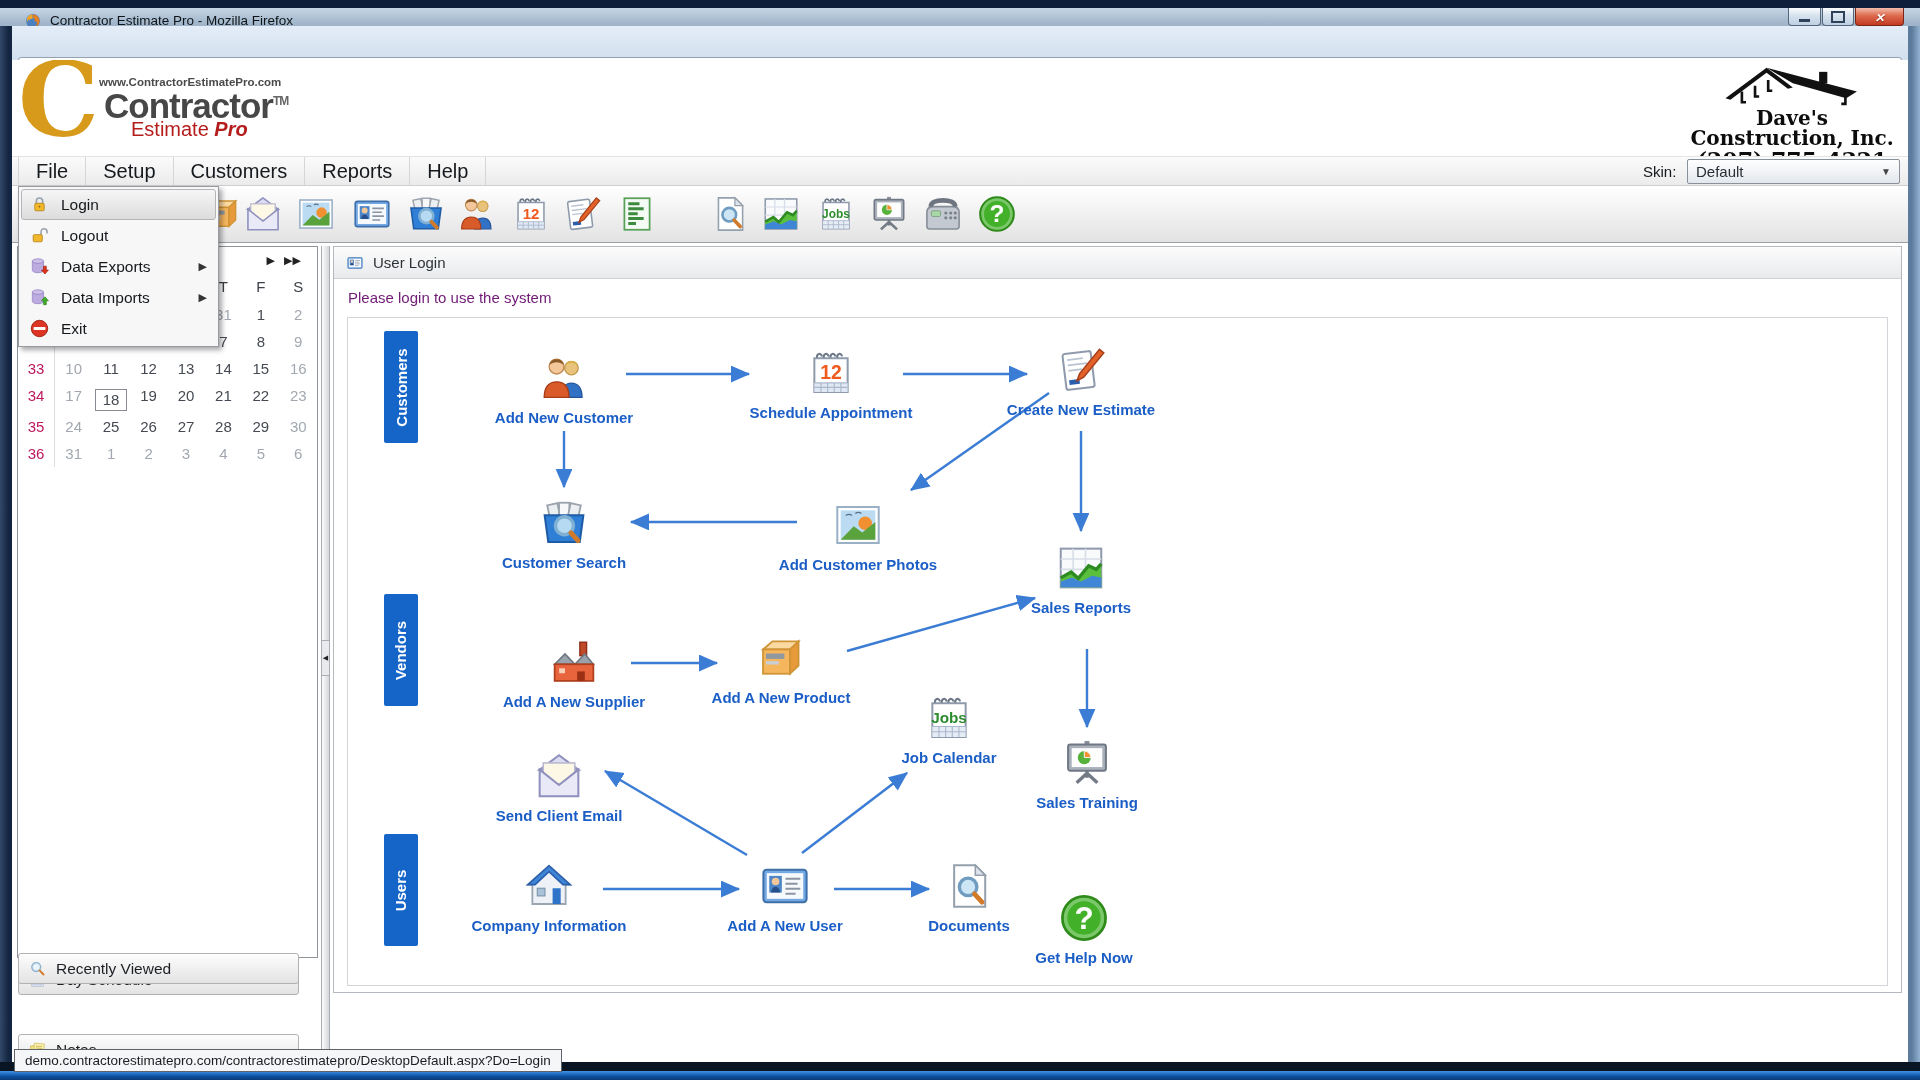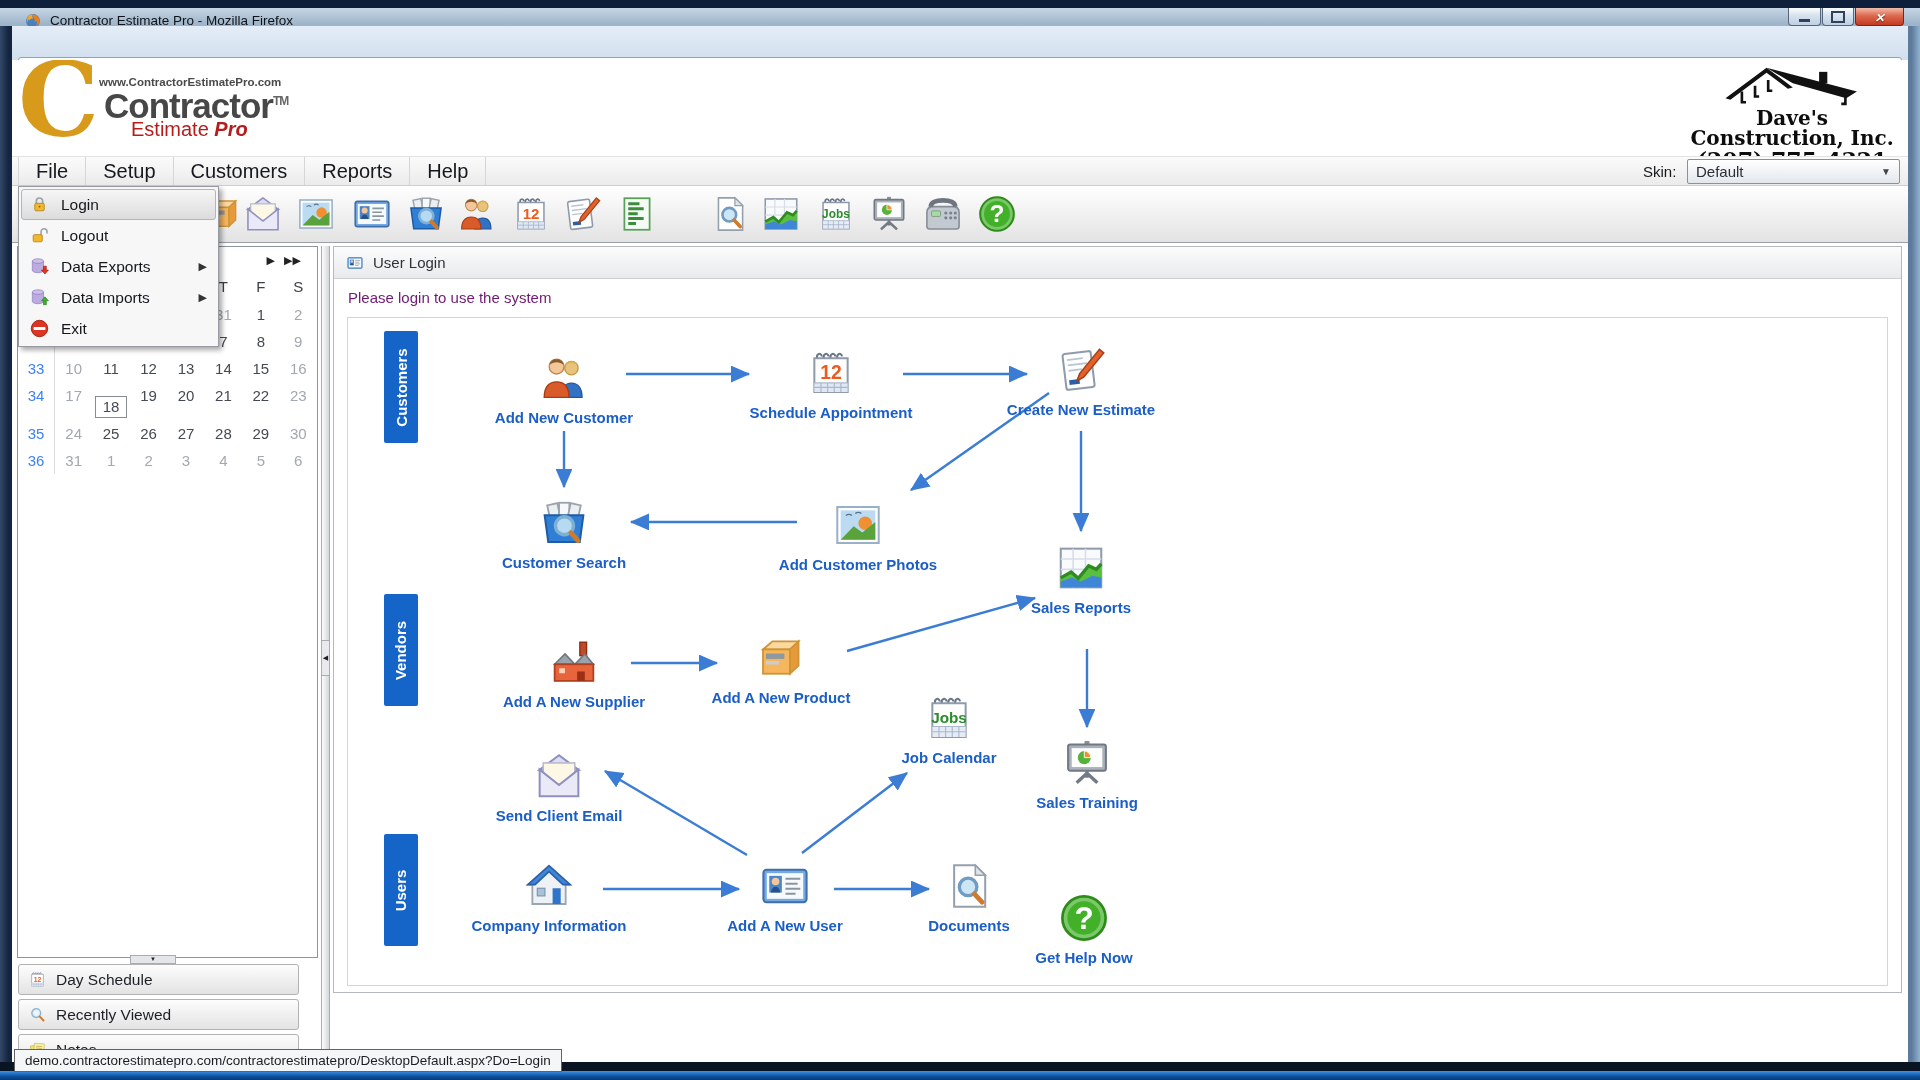--- a/index.html
+++ b/index.html
@@ -71,24 +71,24 @@
   .fmicon{width:21px;height:21px;flex:0 0 auto}
   .fmarrow{margin-left:auto;font-size:11px;color:#333}
 
   
   #sidebar{position:absolute;left:17px;top:186px;width:301px;height:712px;box-sizing:border-box;
     border:1px solid #8e949c;background:#fff}
   #calhead{height:26px;display:flex;align-items:center;justify-content:space-between;padding:0 10px;font-size:11px;color:#222}
   #calhead span{padding:0 3px;cursor:default}
   #calgrid{display:grid;grid-template-columns:37px repeat(7,1fr);font-size:15px;text-align:center}
   .dhd{line-height:28px;color:#3c4148}
-  .wnum{line-height:27px;color:#3b82f6;border-right:1px solid #dddddd}
+  .wnum{line-height:27px;color:#be185d;border-right:1px solid #dddddd}
   .dcell{line-height:27px;color:#454a52}
   .dcell.muted{color:#a2a8b0}
-  .today{display:inline-block;border:1px solid #878c93;line-height:20px;padding:0 7px;margin-top:14px}
+  .today{display:inline-block;border:1px solid #878c93;line-height:20px;padding:0 7px;margin-top:7px}
 
   #vsplit{position:absolute;left:321px;top:186px;width:9px;height:816px;box-sizing:border-box;
     background:linear-gradient(90deg,#fcfcfc,#d4d7db);border-left:1px solid #a9adb3;border-right:1px solid #a9adb3}
   #vhandle{position:absolute;left:-1px;top:394px;width:9px;height:36px;box-sizing:border-box;background:#e8eaed;
     border:1px solid #a9adb3;display:flex;align-items:center;justify-content:center;font-size:7px;color:#222}
   #hhandle{position:absolute;left:130px;top:895px;width:46px;height:9px;background:#e4e7ea;border:1px solid #a9adb3;
     box-sizing:border-box;text-align:center;font-size:6px;line-height:6px;color:#222}
   .sbar{position:absolute;left:18px;width:281px;height:31px;box-sizing:border-box;border:1px solid #b2b2b2;border-radius:3px;
     background:linear-gradient(#fdfdfd,#e3e3e3);display:flex;align-items:center;gap:9px;padding-left:9px;
     font-size:15.5px;color:#1c2025}
@@ -417,21 +417,21 @@
           <svg viewBox="0 0 24 24" width="100%" height="100%">
             <path d="M4.6 5.4h14.8v15H4.6z" fill="#fff" stroke="#8f9bac" stroke-width=".9"></path>
             <path d="M4.6 16.4h14.8v4H4.6z" fill="#dfe8f4"></path>
             <path d="M4.6 16.4h14.8M7.55 16.4v4M10.5 16.4v4M13.45 16.4v4M16.4 16.4v4M4.6 18.4h14.8" stroke="#aab8cc" stroke-width=".5"></path>
             <text x="12" y="14.6" text-anchor="middle" font-size="8.6" font-weight="bold" fill="#ef5a1e" font-family="Liberation Sans,sans-serif">12</text>
             <path d="M5.8 5.2c-.3-1.9 1.7-2.4 2.1-.6M8.8 5.2c-.3-1.9 1.7-2.4 2.1-.6M11.8 5.2c-.3-1.9 1.7-2.4 2.1-.6M14.8 5.2c-.3-1.9 1.7-2.4 2.1-.6" fill="none" stroke="#6a7686" stroke-width=".9"></path>
           </svg>
         </span>
         <span>Day Schedule</span>
       </div>
-      <div class="sbar" style="top: 939px;">
+      <div class="sbar" style="top: 893px;">
         <span class="sbicon">
           <svg viewBox="0 0 24 24" width="100%" height="100%">
             <circle cx="10.4" cy="10.2" r="5.6" fill="#d9ecf8" stroke="#8fb2cc" stroke-width="1.7"></circle>
             <circle cx="10.4" cy="10.2" r="3.4" fill="#eaf5fc"></circle>
             <path d="M14.6 14.4l5 5.2" stroke="#d07a2a" stroke-width="2.4" stroke-linecap="round"></path>
           </svg>
         </span>
         <span>Recently Viewed</span>
       </div>
       <div class="sbar" style="top: 974px;">

